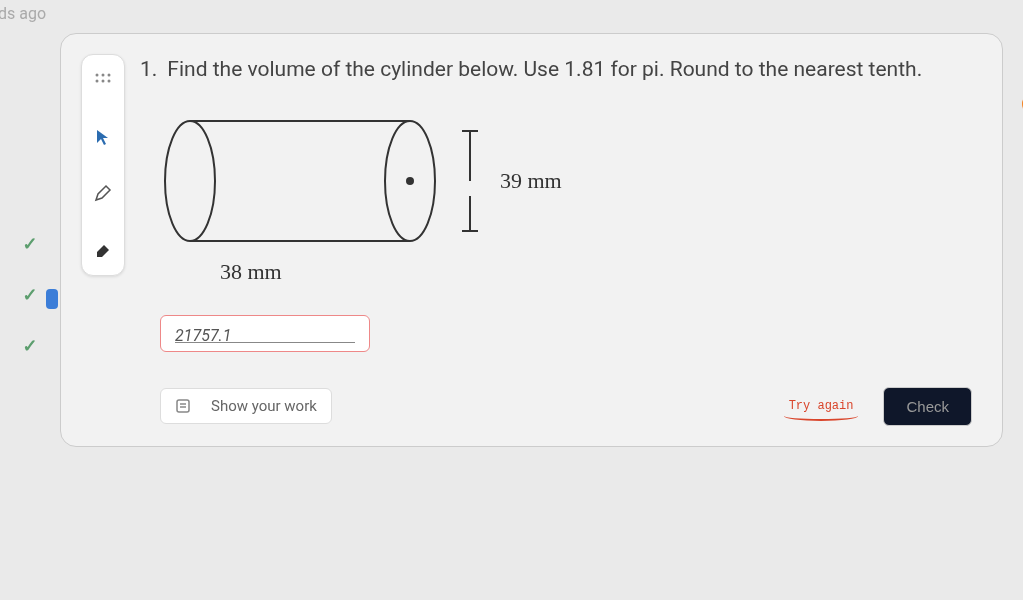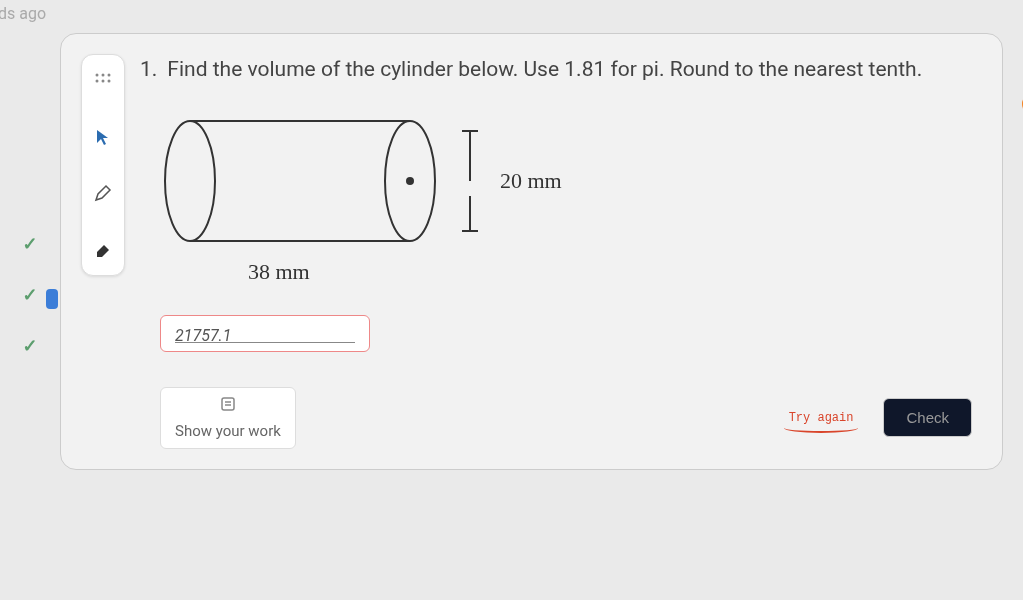--- a/index.html
+++ b/index.html
@@ -101,21 +101,21 @@
     }
     .cylinder-svg {
       display: block;
     }
     .dimension-label {
       font-size: 22px;
       color: #333;
       font-family: Georgia, serif;
     }
     .length-label {
-      margin-left: 108px;
+      margin-left: 80px;
       margin-top: 8px;
     }
     .answer-box {
       margin-top: 30px;
       margin-left: 20px;
       width: 210px;
       padding: 10px 14px 6px 14px;
       background: #fff;
       border: 1px solid #e88;
       border-radius: 6px;
@@ -136,29 +136,28 @@
     .bottom-row {
       display: flex;
       justify-content: space-between;
       align-items: center;
       margin-top: 35px;
       margin-left: 20px;
     }
     .show-work {
       display: flex;
       align-items: center;
-      gap: 10px;
+      gap: 20px;
       font-size: 15px;
       color: #666;
       background: #fff;
       border: 1px solid #ddd;
       border-radius: 6px;
       padding: 8px 14px;
       cursor: pointer;
-      flex-direction: column;
     }
     .right-actions {
       display: flex;
       align-items: center;
       gap: 30px;
     }
     .try-again {
       color: #d9452b;
       font-size: 12px;
       position: relative;
@@ -252,21 +251,21 @@
             <line x1="30" y1="10" x2="250" y2="10" stroke="#333" stroke-width="2"></line>
             <line x1="30" y1="130" x2="250" y2="130" stroke="#333" stroke-width="2"></line>
             <circle cx="250" cy="70" r="4" fill="#333"></circle>
           </svg>
           <svg width="20" height="120" viewBox="0 0 20 120">
             <line x1="2" y1="10" x2="18" y2="10" stroke="#333" stroke-width="2"></line>
             <line x1="10" y1="10" x2="10" y2="60" stroke="#333" stroke-width="2"></line>
             <line x1="10" y1="75" x2="10" y2="110" stroke="#333" stroke-width="2"></line>
             <line x1="2" y1="110" x2="18" y2="110" stroke="#333" stroke-width="2"></line>
           </svg>
-          <span class="dimension-label">20 mm</span>
+          <span class="dimension-label">39 mm</span>
         </div>
         <div class="dimension-label length-label">38 mm</div>
 
         <div class="answer-box">21757.1</div>
 
         <div class="bottom-row">
           <div class="show-work">
             <svg width="16" height="16" viewBox="0 0 16 16">
                 <rect x="2" y="2" width="12" height="12" rx="2" fill="none" stroke="#888" stroke-width="1.5"></rect>
                 <line x1="5" y1="6" x2="11" y2="6" stroke="#888" stroke-width="1.5"></line>

